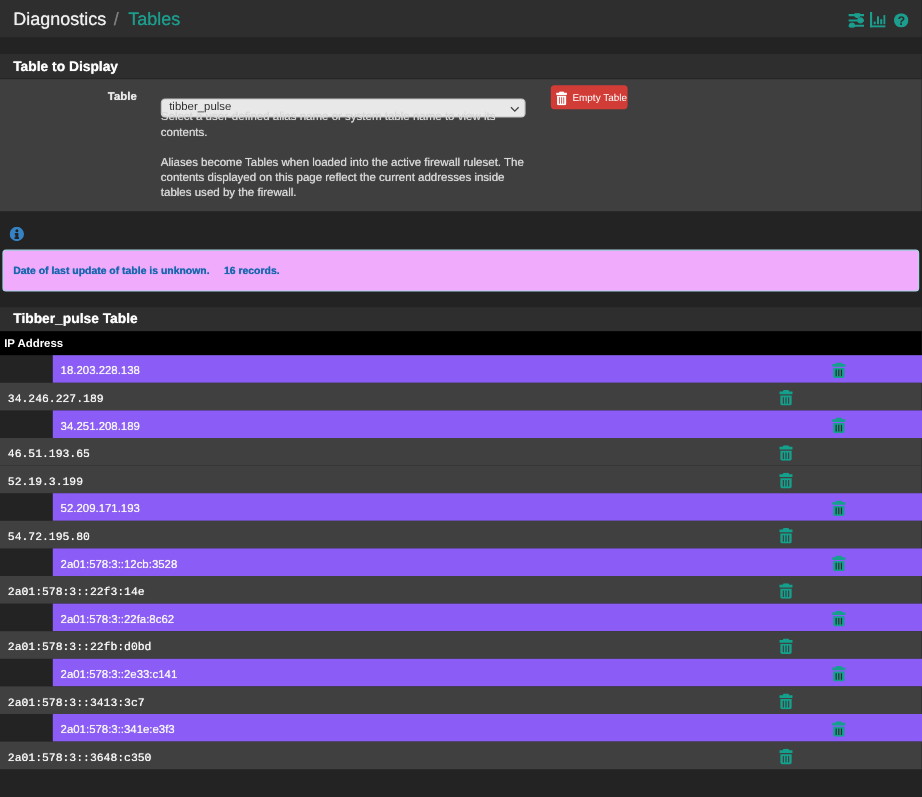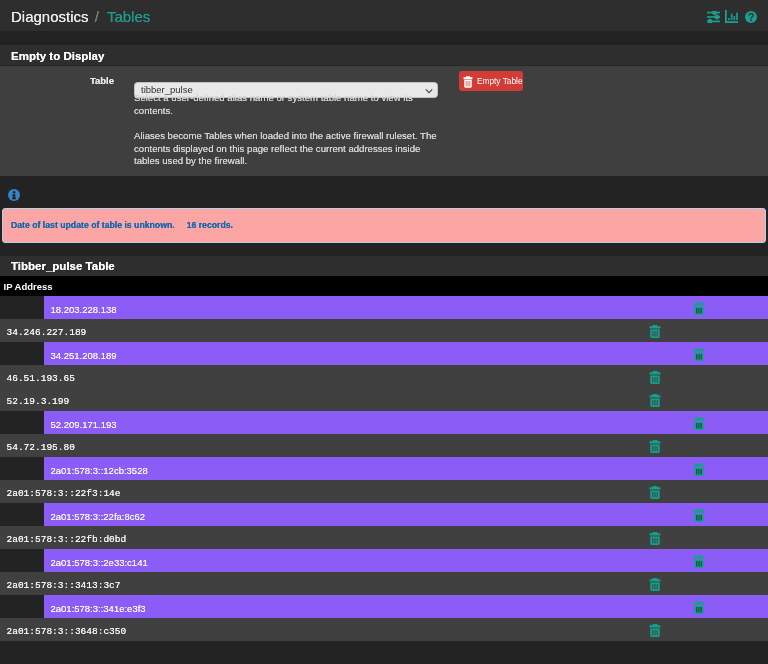--- a/index.html
+++ b/index.html
@@ -17,21 +17,21 @@
 #p1body { position:absolute; left:0; top:66px; width:768px; height:110px; background:#3f3f3f; }
 #lbl-table { position:absolute; left:0; top:9px; width:114px; text-align:right; font-size:9.5px; font-weight:bold; color:#e8e8e8; }
 #sel { position:absolute; left:134px; top:16px; width:304px; height:16px; background:#e8e8e8; border:1px solid #c2c2c2; border-radius:3.5px; font-size:9.5px; color:#303030; line-height:14px; padding-left:6px; }
 #sel .chev { position:absolute; right:4px; top:4px; }
 #btn-empty { position:absolute; left:459px; top:5px; width:64px; white-space:nowrap; height:20px; background:#d13c37; border-radius:3px; color:#fff; font-size:8.3px; line-height:20px; text-align:left; }
 #btn-empty svg { position:absolute; left:3.5px; top:5px; } #btn-empty b { position:absolute; left:18px; font-weight:normal; }
 .help { position:absolute; left:134px; white-space:nowrap; font-size:9.6px; line-height:12.5px; color:#d6d6d6; }
 
 #info-ico { position:absolute; left:7.5px; top:188.5px; }
 
-#alert { position:absolute; left:2px; top:208px; width:764px; height:35px; background:#fca5a5; border:1px solid #abd6e8; border-radius:3px; font-size:8.7px; font-weight:bold; color:#1767ae; line-height:33px; }
+#alert { position:absolute; left:2px; top:208px; width:764px; height:35px; background:#f0abfc; border:1px solid #abd6e8; border-radius:3px; font-size:8.7px; font-weight:bold; color:#1767ae; line-height:33px; }
 #alert span.msg { margin-left:8px; }
 #alert span.rec { margin-left:12px; }
 
 #p2head { position:absolute; left:0; top:256px; width:768px; height:20px; background:#2e2e2e; }
 #p2head span { position:absolute; left:11px; top:4px; font-size:11.5px; font-weight:bold; color:#fdfdfd; }
 #thead { position:absolute; left:0; top:276px; width:768px; height:20px; background:#000; }
 #thead span { position:absolute; left:3.5px; top:5px; font-size:9.5px; font-weight:bold; color:#fff; }
 #rows { position:absolute; left:0; top:296px; width:768px; }
 .row { position:relative; width:768px; height:23px; }
 .row.odd { background:#8b5cf6;margin-left:44px; }
@@ -61,21 +61,21 @@
         <rect x="11.2" y="2.6" width="1.7" height="7.6"></rect>
     </svg>
     <svg style="position:absolute;left:38px;top:0.5px;" width="12" height="12" viewBox="0 0 12 12">
       <circle cx="6" cy="6" r="6" fill="#1b9e8e"></circle>
       <text x="6.1" y="9.6" font-size="10.5" font-weight="bold" fill="#2e2e2e" text-anchor="middle" font-family="Liberation Sans">?</text>
     </svg>
   </div>
 </div>
 
 <div id="p1head">
-    <span>Empty to Display</span>
+    <span>Table to Display</span>
   </div>
 <div id="p1body">
   <div id="lbl-table">Table</div>
   <div id="sel">tibber_pulse
     <svg class="chev" width="8" height="8" viewBox="0 0 10 10">
         <path d="M1 3 L5 7 L9 3" stroke="#444" stroke-width="1.4" fill="none"></path>
       </svg>
   </div>
   <div id="btn-empty">
       <svg width="10" height="12" viewBox="0 0 14 16" fill="#fff">

